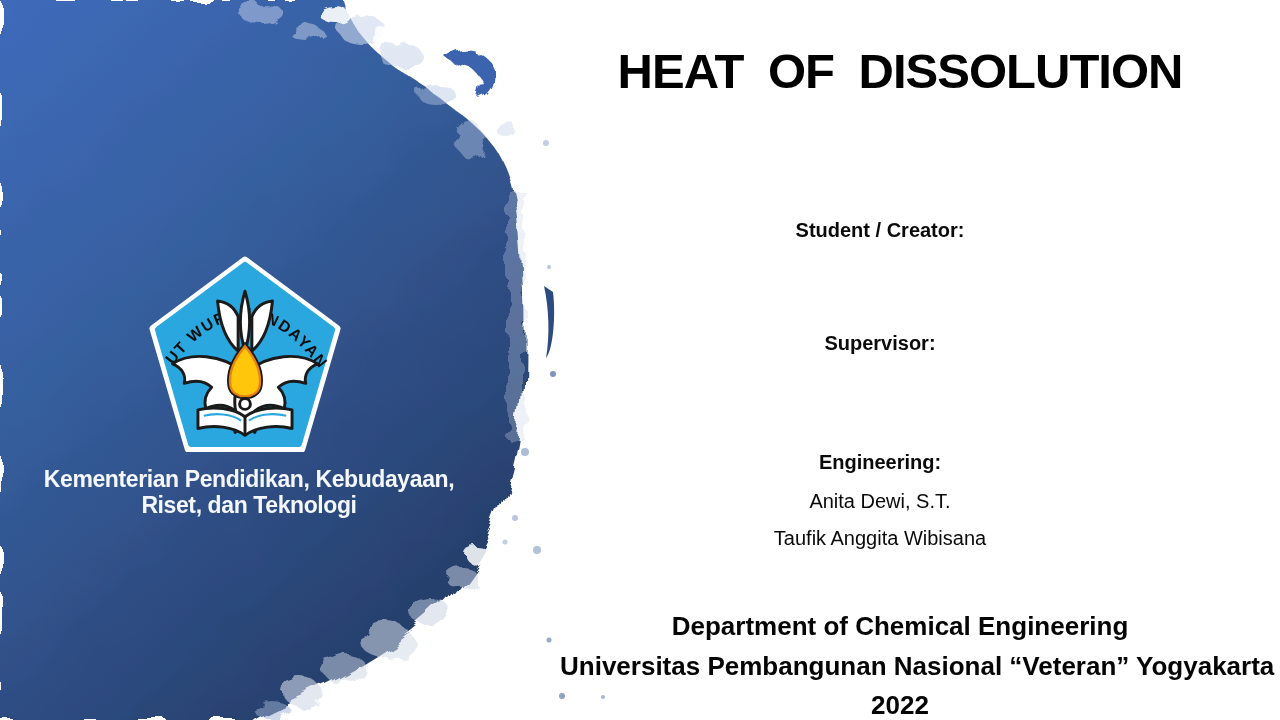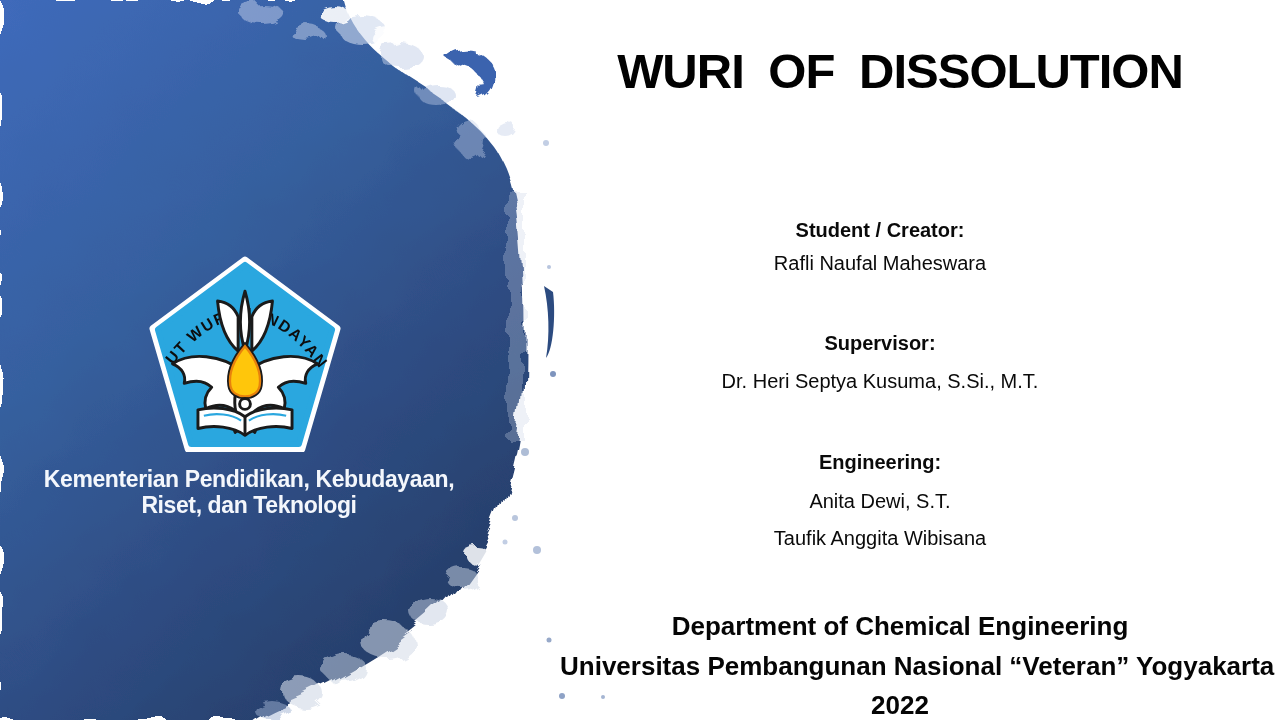--- a/index.html
+++ b/index.html
@@ -162,27 +162,25 @@
     <path d="M100,92 C90,104 83,118 85,132 C87,147 113,147 115,132 C117,118 110,104 100,92 Z" fill="none" stroke="#1a1a1a" stroke-width="6"></path>
     <path d="M100,92 C90,104 83,118 85,132 C87,147 113,147 115,132 C117,118 110,104 100,92 Z" fill="#ffc60b" stroke="#e8820c" stroke-width="2.4"></path>
     <circle cx="100" cy="151" r="5.5" fill="#ffffff" stroke="#1a1a1a" stroke-width="3"></circle>
   </svg>
 
   <div class="ministry">
     <div>Kementerian Pendidikan, Kebudayaan,</div>
     <div>Riset, dan Teknologi</div>
   </div>
 
-  <h1 class="title">WURI OF DISSOLUTION</h1>
+  <h1 class="title">HEAT OF DISSOLUTION</h1>
 
   <div id="credit-label-1" class="line bold">Student / Creator:</div>
-  <div id="credit-name-1" class="line">Rafli Naufal Maheswara</div>
 
   <div id="credit-label-2" class="line bold">Supervisor:</div>
-  <div id="credit-name-2" class="line">Dr. Heri Septya Kusuma, S.Si., M.T.</div>
 
   <div id="credit-label-3" class="line bold">Engineering:</div>
   <div id="credit-name-3a" class="line">Anita Dewi, S.T.</div>
   <div id="credit-name-3b" class="line">Taufik Anggita Wibisana</div>
 
   <div id="footer-dept" class="footer-line">Department of Chemical Engineering</div>
   <div id="footer-univ" class="footer-line">Universitas Pembangunan Nasional “Veteran” Yogyakarta</div>
   <div id="footer-year" class="footer-line">2022</div>
 
 </div>

